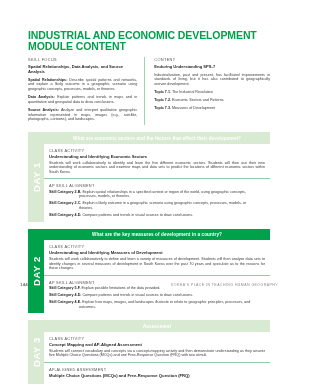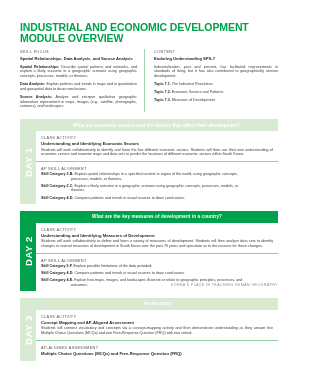--- a/index.html
+++ b/index.html
@@ -3,21 +3,21 @@
 <meta charset="utf-8">
 <style>
   * { box-sizing: border-box; margin: 0; padding: 0; }
   html, body {
     width: 298px; height: 386px;
     background: #ffffff;
     font-family: "Liberation Sans", sans-serif;
     color: #231f20;
     overflow: hidden;
   }
-  .page { position: relative; width: 298px; height: 296px; padding: 0; }
+  .page { position: relative; width: 298px; height: 296px; padding: 8px; }
 
   
   .title-block { padding: 22px 20px 0 20px; }
   .title {
     color: #00a14b;
     font-weight: bold;
     font-size: 10.5px;
     line-height: 10.6px;
     letter-spacing: -0.1px;
   }
@@ -159,21 +159,21 @@
   }
 </style>
 </head>
 <body>
 
 <div class="page">
 
   <div class="title-block">
     <div class="title">
       <span>INDUSTRIAL AND ECONOMIC DEVELOPMENT</span><br>
-      <span>MODULE OVERVIEW</span>
+      <span>MODULE CONTENT</span>
     </div>
   </div>
 
   <div class="cols">
 
     <div class="col-left">
       <div class="sec-label">SKILL FOCUS</div>
       <div class="sec-sub">Spatial Relationships, Data Analysis, and Source Analysis</div>
 
       <div class="para">

